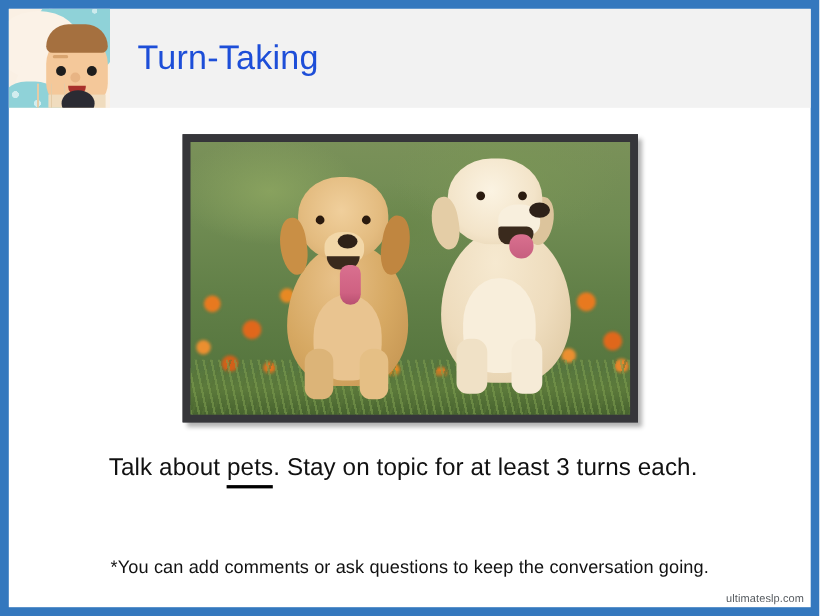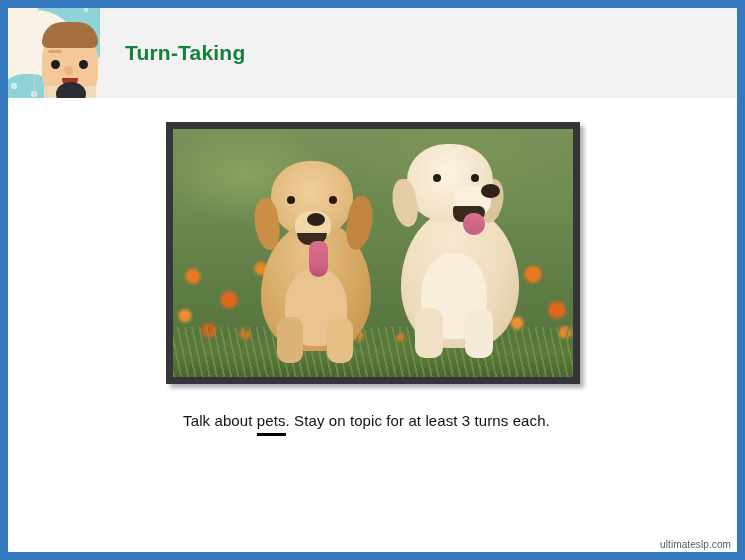--- a/index.html
+++ b/index.html
@@ -203,23 +203,23 @@
     width: 46px;
     height: 22px;
     z-index: 8;
     background:
       linear-gradient(90deg, transparent 0 8px, #e4cba6 8px 9.5px, transparent 9.5px 20px,
         #e4cba6 20px 21.5px, transparent 21.5px 32px, #e4cba6 32px 33.5px, transparent 33.5px);
   }
 
   .title {
     margin-left: 25px;
-    font-size: 21px;
-    font-weight: 700;
-    color: #15803d;
+    font-size: 31px;
+    font-weight: 400;
+    color: #1d4ed8;
     letter-spacing: 0.2px;
     white-space: nowrap;
   }
 
   
   .photo-wrap {
     position: absolute;
     left: 158px;
     top: 114px;
     width: 414px;
@@ -472,21 +472,21 @@
     z-index: 12;
   }
 
   
   .instruction {
     position: absolute;
     left: 0;
     right: 12px;
     top: 404px;
     text-align: center;
-    font-size: 15px;
+    font-size: 22px;
     font-weight: 400;
     color: #111111;
     letter-spacing: .1px;
   }
   .instruction .u {
     position: relative;
   }
   .instruction .u::after {
     content: "";
     position: absolute;
@@ -580,16 +580,17 @@
       <span class="pup pup-r-eye a"></span>
       <span class="pup pup-r-eye b"></span>
       <span class="pup pup-r-mouth"></span>
       <span class="pup pup-r-tongue"></span>
       <span class="pup pup-r-nose"></span>
     </div>
   </div>
 
   <div class="instruction"><span>Talk about </span><span class="u">pets</span><span>. Stay on topic for at least 3 turns each.</span></div>
 
+  <div class="footnote">*You can add comments or ask questions to keep the conversation going.</div>
 
   <div class="watermark">ultimateslp.com</div>
 
 </div>
 
 </body></html>

